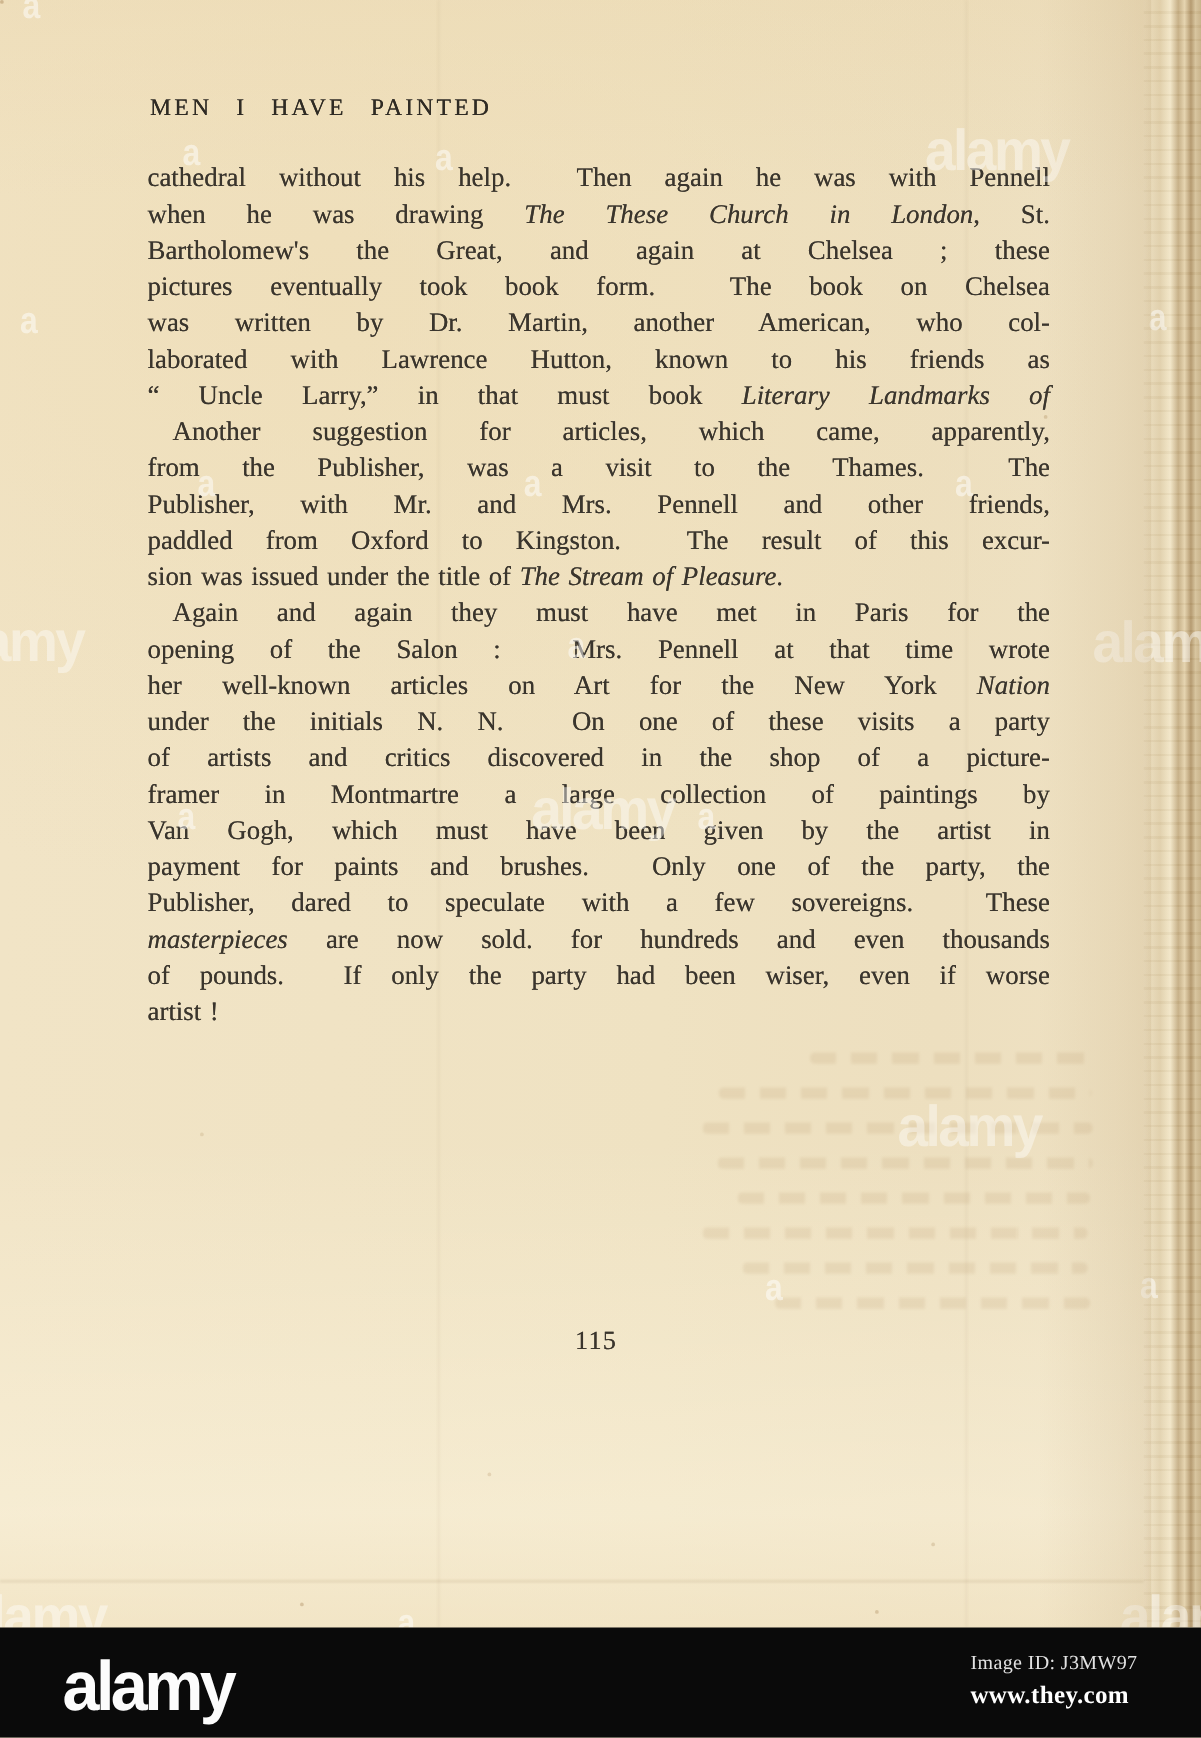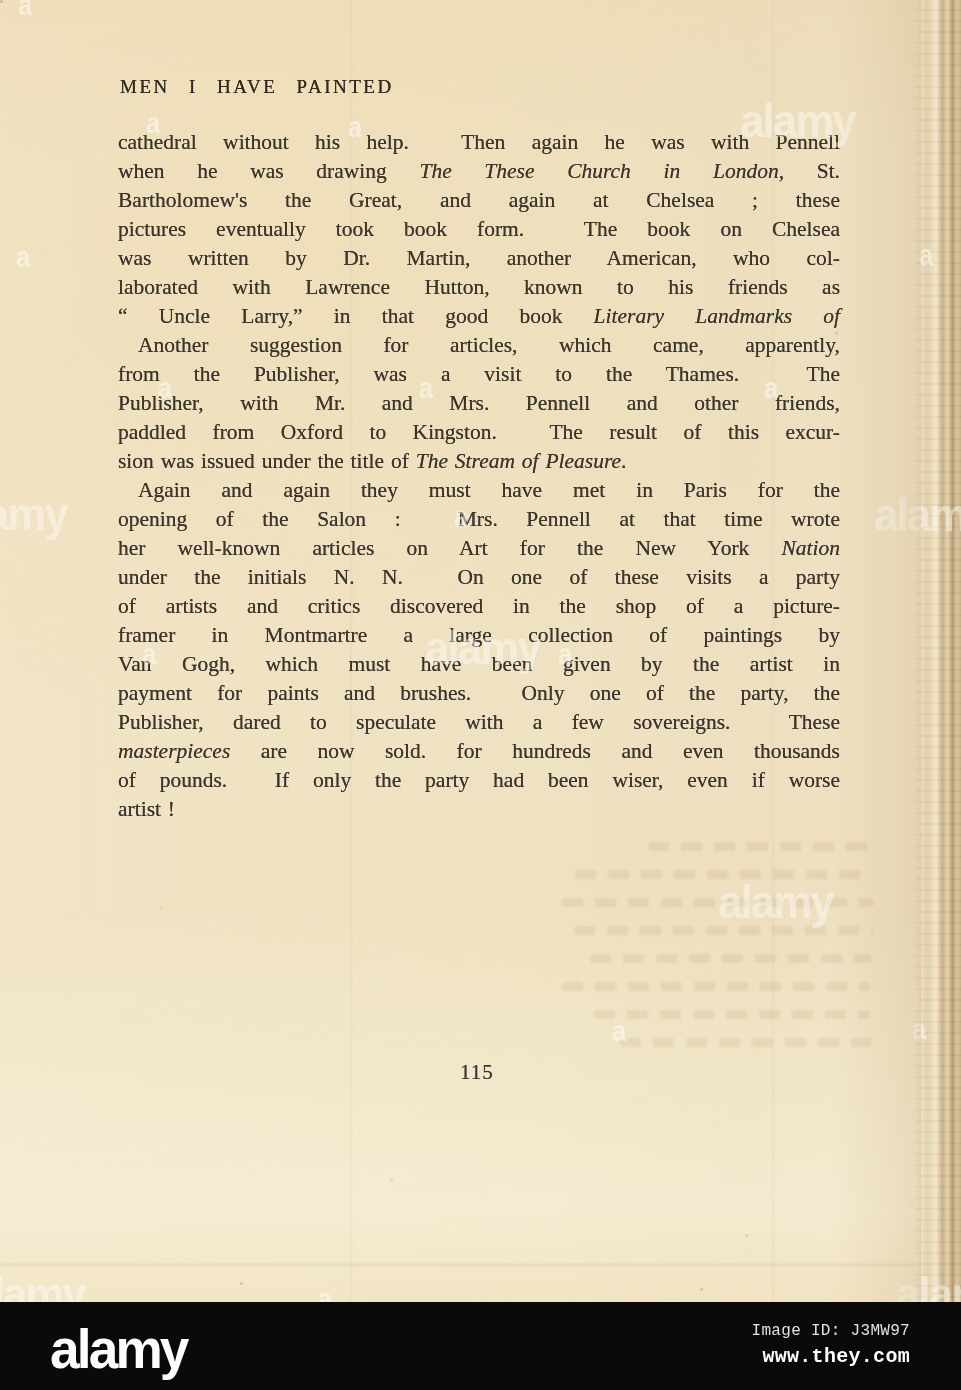--- a/index.html
+++ b/index.html
@@ -63,21 +63,21 @@
   .wm{position:absolute;color:#fff;font-family:"Liberation Sans",sans-serif;font-weight:bold;pointer-events:none;}
   .wm-logo{font-size:44px;letter-spacing:-2px;opacity:.42;transform:scaleY(1.05);transform-origin:left top;}
   .wm-a{font-size:30px;opacity:.5;transform:scaleX(.85);transform-origin:left top;}
   
   .bar{position:absolute;left:0;bottom:0;width:961px;height:88px;background:#0a0a0a;}
   .bar-logo{
     position:absolute;left:50px;top:14px;color:#fcfcfc;
     font-family:"Liberation Sans",sans-serif;font-weight:bold;font-size:56px;
     letter-spacing:-3px;transform:scaleX(.95);transform-origin:left top;
   }
-  .bar-right{position:absolute;right:51px;top:20px;text-align:right;font-family:Liberation Mono, monospace;}
+  .bar-right{position:absolute;right:51px;top:20px;font-family:Liberation Serif, serif;}
   .bar-id{font-size:16px;color:#e2e2e2;letter-spacing:.3px;}
   .bar-url{margin-top:5px;font-size:20px;font-weight:bold;color:#fff;letter-spacing:.3px;}
 </style>
 </head>
 <body>
 
 <div class="canvas">
 
   <div class="photo">
 
@@ -86,21 +86,21 @@
 
     <h1 class="header">MEN I HAVE PAINTED</h1>
 
     <div class="textblock" id="textblock">
         <div class="line"><span>cathedral without his help.  Then again he was with Pennell</span></div>
         <div class="line"><span>when he was drawing </span><span class="it">The These Church in London</span><span>, St.</span></div>
         <div class="line"><span>Bartholomew's the Great, and again at Chelsea ; these</span></div>
         <div class="line"><span>pictures eventually took book form.  The book on Chelsea</span></div>
         <div class="line"><span>was written by Dr. Martin, another American, who col-</span></div>
         <div class="line"><span>laborated with Lawrence Hutton, known to his friends as</span></div>
-        <div class="line"><span>“ Uncle Larry,” in that good book </span><span class="it">Literary Landmarks of</span></div>
+        <div class="line"><span>“ Uncle Larry,” in that must book </span><span class="it">Literary Landmarks of</span></div>
         <div class="line indent"><span>Another suggestion for articles, which came, apparently,</span></div>
         <div class="line"><span>from the Publisher, was a visit to the Thames.  The</span></div>
         <div class="line"><span>Publisher, with Mr. and Mrs. Pennell and other friends,</span></div>
         <div class="line"><span>paddled from Oxford to Kingston.  The result of this excur-</span></div>
         <div class="line last"><span>sion was issued under the title of </span><span class="it">The Stream of Pleasure</span><span>.</span></div>
         <div class="line indent"><span>Again and again they must have met in Paris for the</span></div>
         <div class="line"><span>opening of the Salon :  Mrs. Pennell at that time wrote</span></div>
         <div class="line"><span>her well-known articles on Art for the New York </span><span class="it">Nation</span></div>
         <div class="line"><span>under the initials N. N.  On one of these visits a party</span></div>
         <div class="line"><span>of artists and critics discovered in the shop of a picture-</span></div>

